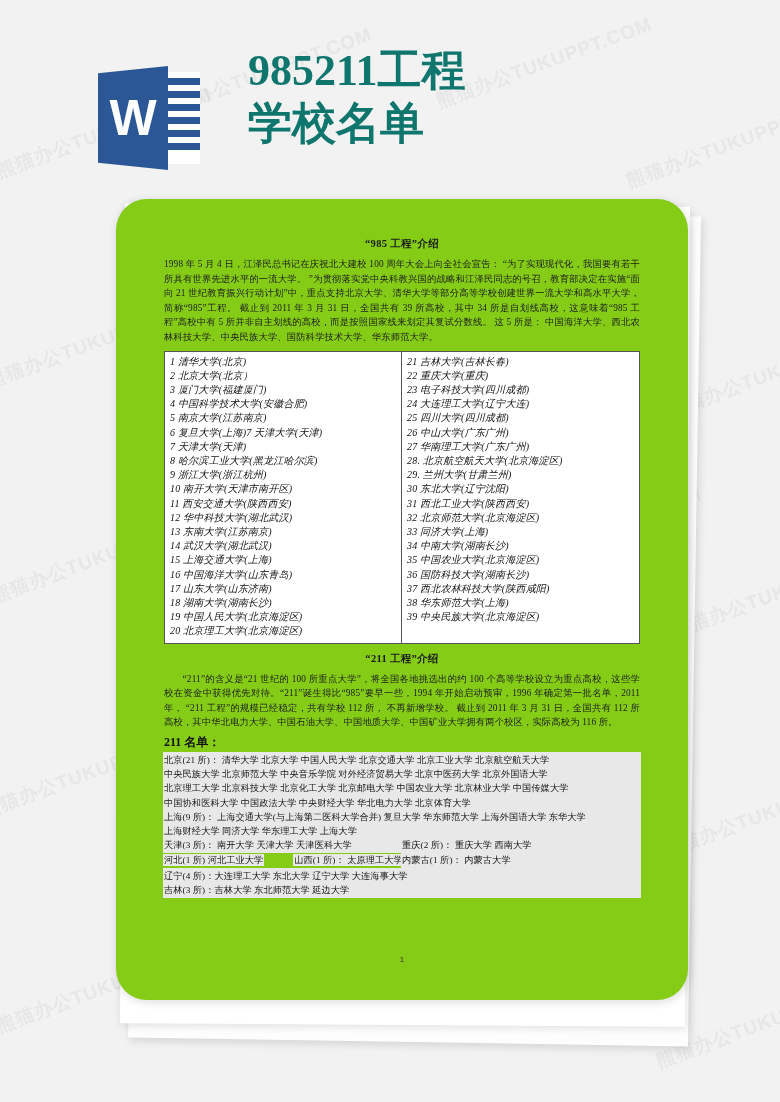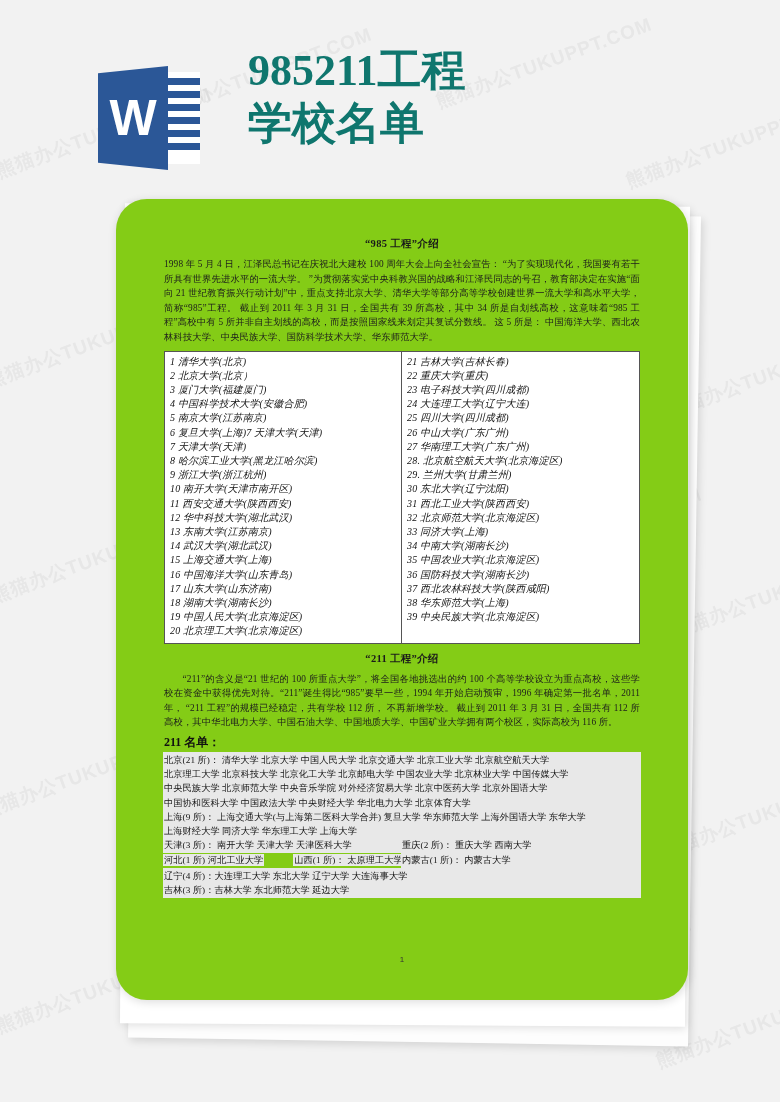--- a/index.html
+++ b/index.html
@@ -329,22 +329,22 @@
       </div>
     </div>
 
     <div class="sec-title">“211 工程”介绍</div>
     <div class="para indent">“211”的含义是“21 世纪的 100 所重点大学”，将全国各地挑选出的约 100 个高等学校设立为重点高校，这些学校在资金中获得优先对待。“211”诞生得比“985”要早一些，1994 年开始启动预审，1996 年确定第一批名单，2011 年， “211 工程”的规模已经稳定，共有学校 112 所， 不再新增学校。 截止到 2011 年 3 月 31 日，全国共有 112 所高校，其中华北电力大学、中国石油大学、中国地质大学、中国矿业大学拥有两个校区，实际高校为 116 所。</div>
 
     <div class="list-head">211 名单：</div>
 
     <div class="region-block">
       <div class="region-line hl">北京(21 所)： 清华大学 北京大学 中国人民大学 北京交通大学 北京工业大学 北京航空航天大学</div>
+      <div class="region-line hl">中央民族大学 北京师范大学 中央音乐学院  对外经济贸易大学 北京中医药大学 北京外国语大学</div>
       <div class="region-line hl">北京理工大学 北京科技大学 北京化工大学 北京邮电大学 中国农业大学 北京林业大学 中国传媒大学</div>
-      <div class="region-line hl">中央民族大学 北京师范大学 中央音乐学院  对外经济贸易大学 北京中医药大学 北京外国语大学</div>
       <div class="region-line hl">中国协和医科大学 中国政法大学 中央财经大学 华北电力大学 北京体育大学</div>
     </div>
 
     <div class="region-block">
       <div class="region-line hl">上海(9 所)： 上海交通大学(与上海第二医科大学合并) 复旦大学 华东师范大学 上海外国语大学 东华大学</div>
       <div class="region-line hl">上海财经大学  同济大学 华东理工大学 上海大学</div>
     </div>
 
     <div class="region-row">
       <div class="region-block half">

